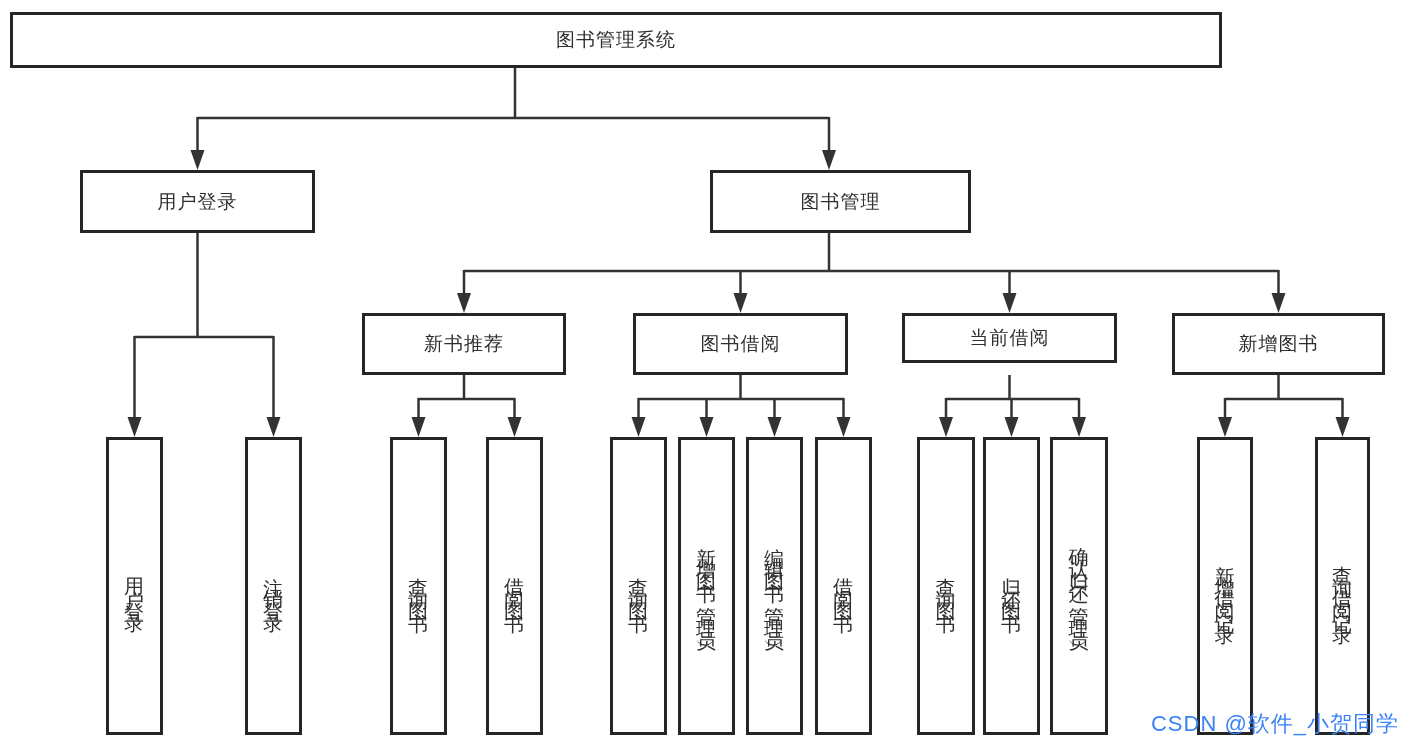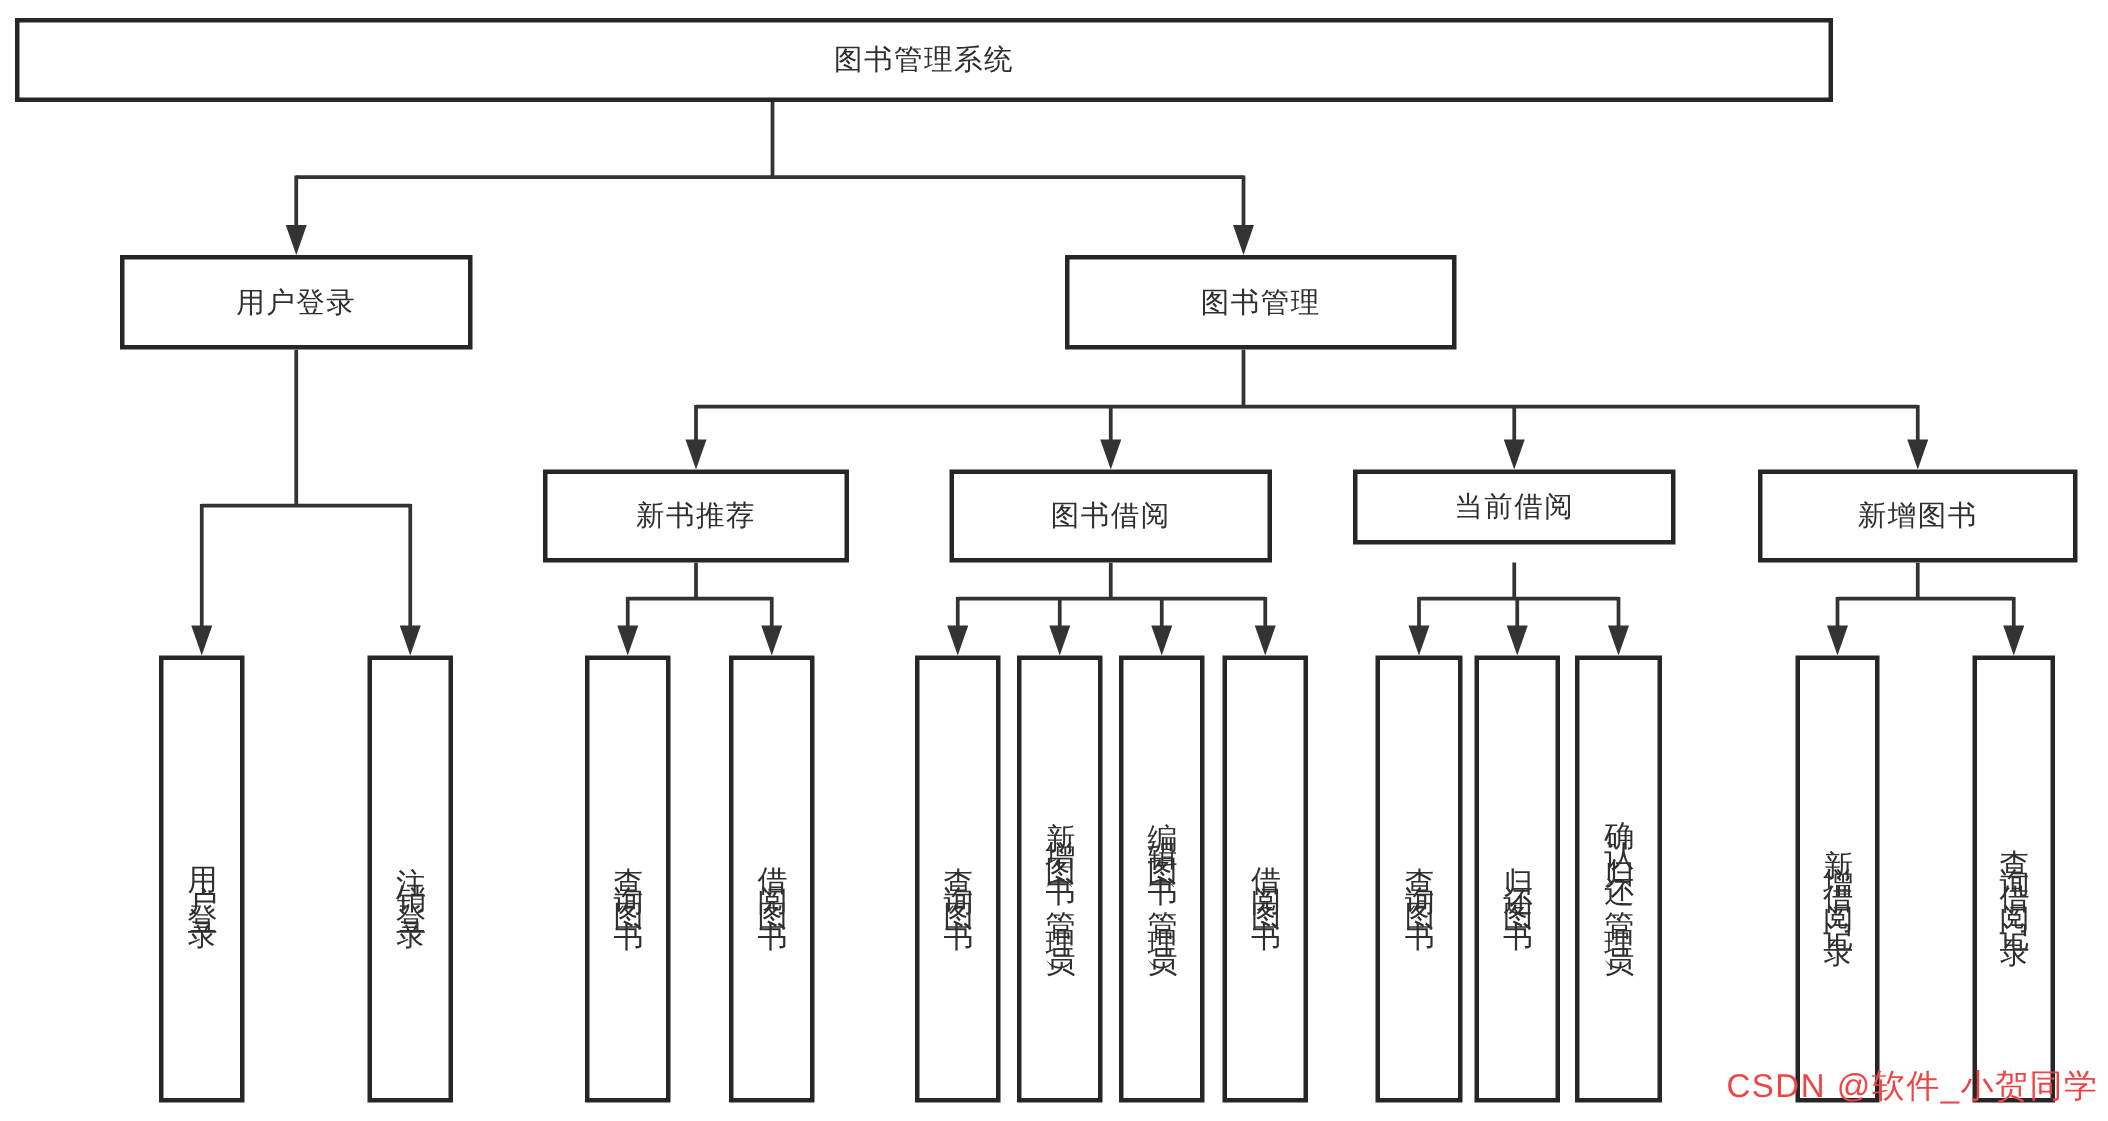--- a/index.html
+++ b/index.html
@@ -29,21 +29,21 @@
   #n-l3d{left:1172px;top:313px;width:213px;height:62px;}
   .leaf{top:437px;height:298px;width:57px;}
   #n-f1{left:106px;}  #n-f2{left:245px;}
   #n-f3{left:390px;}  #n-f4{left:486px;}
   #n-f5{left:610px;}  #n-f6{left:678px;}
   #n-f7{left:746px;}  #n-f8{left:815px;}
   #n-f9{left:917px;width:58px;}  #n-f10{left:983px;}  #n-f11{left:1050px;width:58px;}
   #n-f12{left:1197px;width:56px;} #n-f13{left:1315px;width:55px;}
   #watermark{
     position:absolute;right:6px;bottom:8px;z-index:3;
-    color:#ef4444;font-size:22px;letter-spacing:1px;
+    color:#3b82f6;font-size:22px;letter-spacing:1px;
   }
 </style>
 </head>
 <body>
 
 <div id="diagram">
 
   <svg class="wires" viewBox="0 0 1405 747" xmlns="http://www.w3.org/2000/svg">
     <g stroke="#333333" stroke-width="2.5" fill="none">
 

